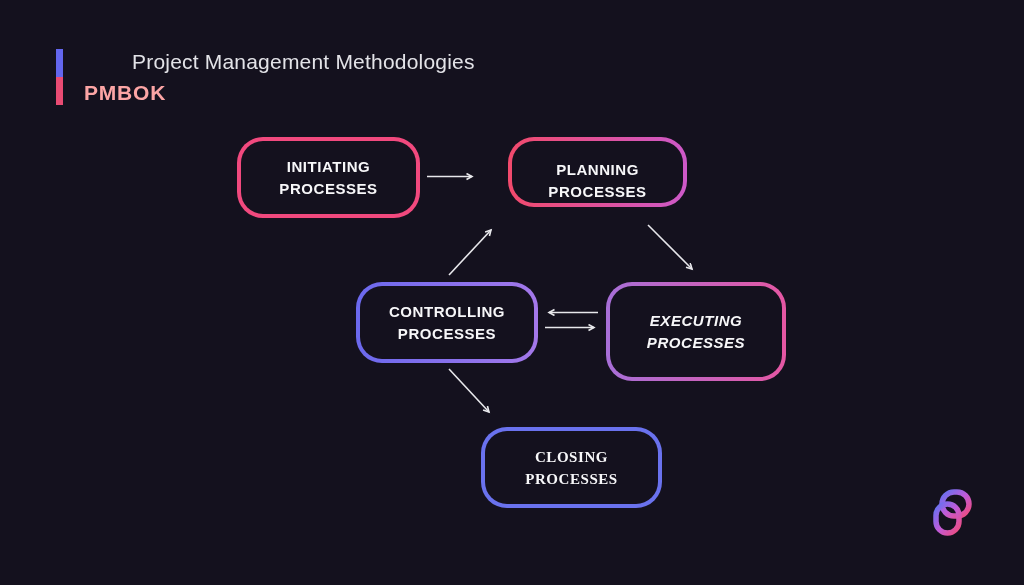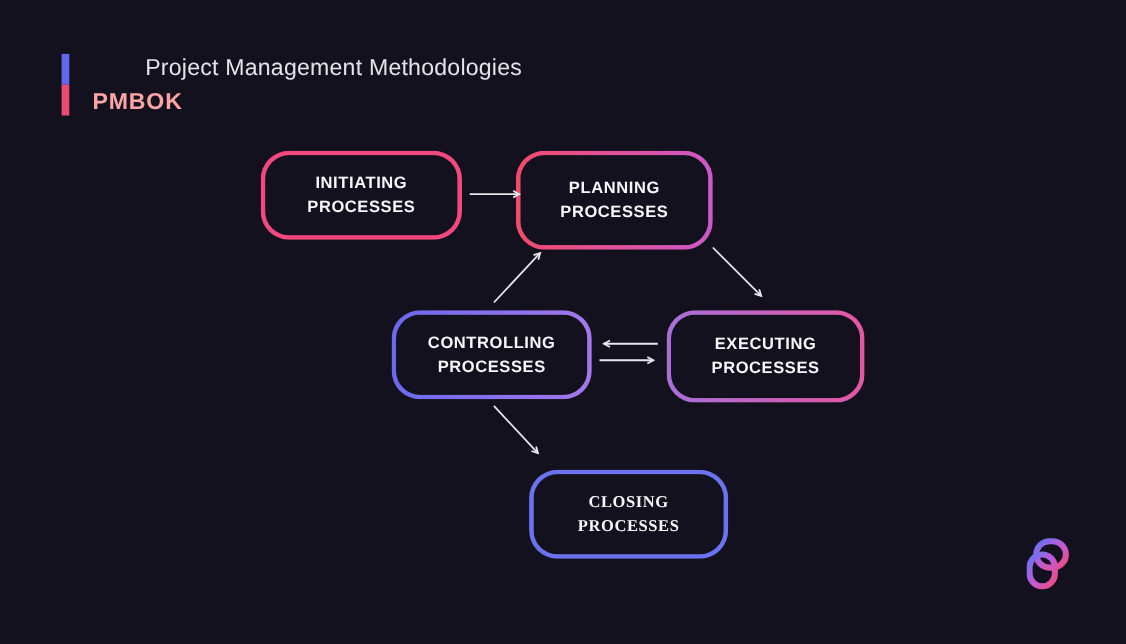--- a/index.html
+++ b/index.html
@@ -39,23 +39,23 @@
     display: flex; align-items: center; justify-content: center;
     text-align: center;
   }
   .node .label {
     display: block; width: 162px;
     font-size: 15px; font-weight: 700;
     letter-spacing: 0.55px; line-height: 22px;
     color: #f7f7f9;
   }
   #node-initiating  { left: 237px; top: 137px; width: 183px; height: 81px; }
-  #node-planning    { left: 469px; top: 137px; width: 179px; height: 90px; }
+  #node-planning    { left: 508px; top: 137px; width: 179px; height: 70px; align-items: flex-end; }
   #node-controlling { left: 356px; top: 282px; width: 182px; height: 81px; }
-  #node-executing   { left: 606px; top: 282px; width: 180px; height: 84px; }
+  #node-executing   { left: 606px; top: 282px; width: 180px; height: 99px; font-style: italic; }
   #node-closing     { left: 481px; top: 427px; width: 181px; height: 81px; font-family: Liberation Serif, serif; }
 
   
   .arrows { position: absolute; inset: 0; pointer-events: none; }
   .arrow-line { stroke: var(--arrow-color, #e8e8ec); stroke-width: 1.6; fill: none; }
   .arrow-head { stroke: var(--arrow-color, #e8e8ec); stroke-width: 1.6; fill: none; }
 
   
   .logo { position: absolute; left: 933px; top: 489px; width: 44px; height: 50px; }
 </style>

